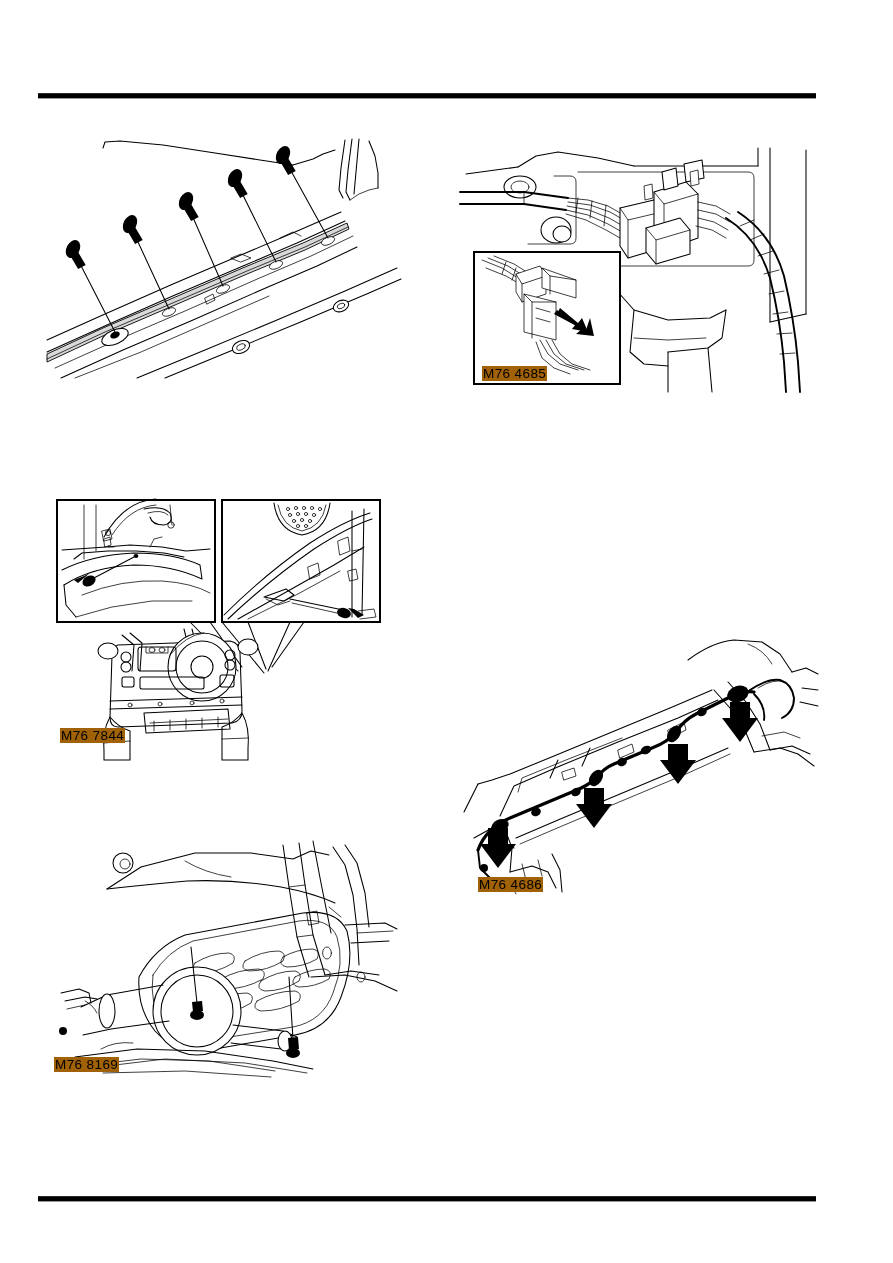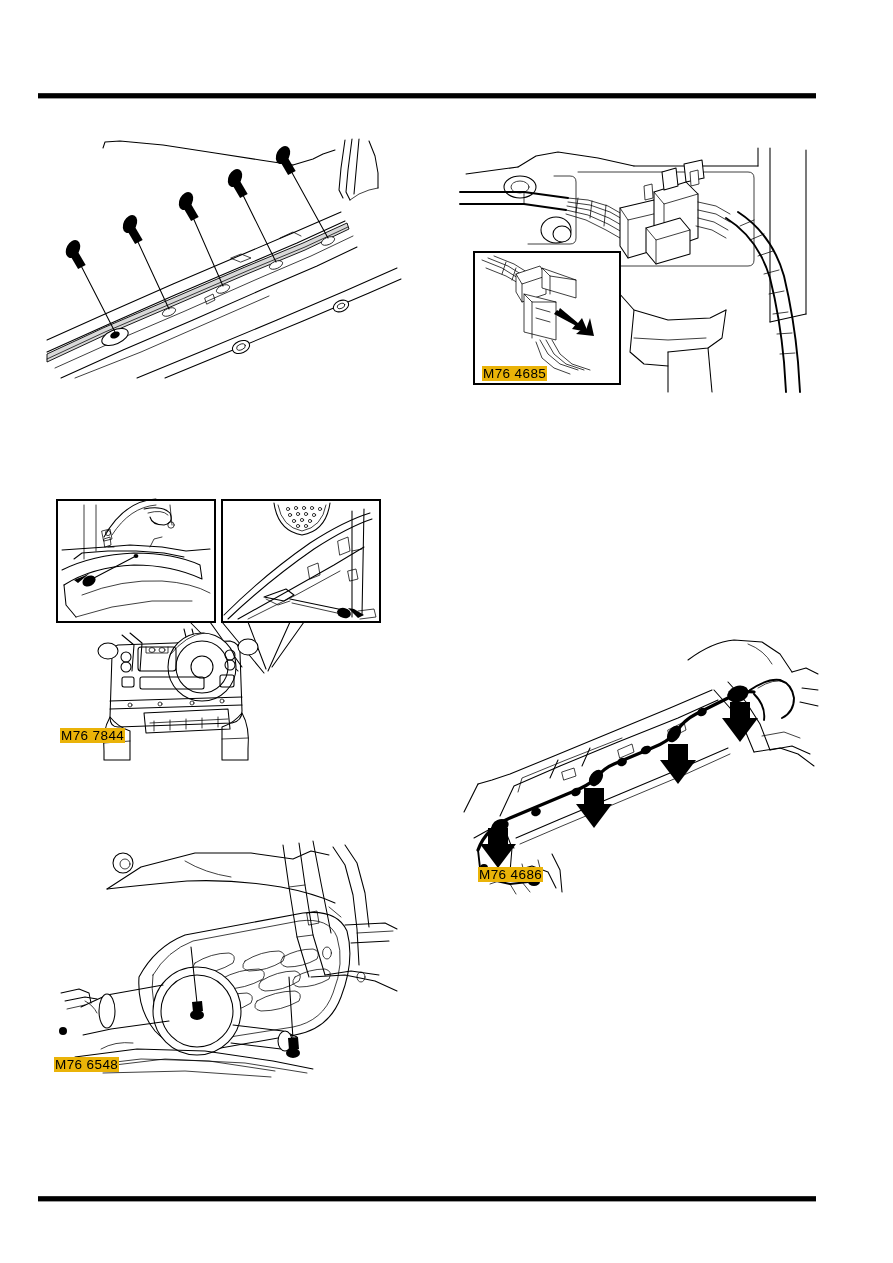--- a/index.html
+++ b/index.html
@@ -17,21 +17,21 @@
 
   
   .fig{position:absolute;}
   .fig svg{display:block;overflow:visible;}
 
   
   .caption{
     position:absolute;
     font-family:"Liberation Sans", sans-serif;
     font-size:13.5px;letter-spacing:.4px;color:#000;
-    white-space:nowrap;background:#eab308;padding:0 1px;
+    white-space:nowrap;background:#a16207;padding:0 1px;
   }
 
   
   .insetframe{fill:#fff;stroke:#000;stroke-width:2;}
 
   .ln{fill:none;stroke:#000;stroke-width:1.05;stroke-linecap:round;stroke-linejoin:round;}
   .ln-t{fill:none;stroke:#000;stroke-width:.75;stroke-linecap:round;stroke-linejoin:round;}
   .ln-b{fill:none;stroke:#000;stroke-width:1.9;stroke-linecap:round;stroke-linejoin:round;}
   .ln-h{fill:none;stroke:#000;stroke-width:3.2;stroke-linecap:round;stroke-linejoin:round;}
   .fil{fill:#000;}
@@ -453,21 +453,21 @@
       </g>
       <g>
         <path class="ln" d="M244 152 L248 214"></path>
         <path class="fil" d="M243 213 L253 212 L254 224 L244 225 Z"></path>
         <ellipse class="fil" cx="248" cy="228" rx="7" ry="5"></ellipse>
       </g>
 
       <path class="ln-t" d="M70 240 L120 234 L200 238 L262 248"></path>
       <path class="ln-t" d="M58 248 L140 246 L226 252"></path>
     </svg>
-    <div class="caption" style="left:9px;top:232px;">M76 6548</div>
+    <div class="caption" style="left:9px;top:232px;">M76 8169</div>
   </div>
 
   <div class="fig" style="left:462px;top:632px;width:360px;height:265px;">
     <svg width="360" height="265" viewBox="0 0 360 265">
       <g>
 
         <path class="ln" d="M226 28 Q250 10 272 8 L300 10 L318 22 L330 40"></path>
         <path class="ln" d="M330 40 L344 36 L356 42"></path>
         <path class="ln-t" d="M286 12 Q302 18 310 32"></path>
         <path class="ln" d="M340 56 L356 58"></path>
@@ -531,21 +531,21 @@
       <g>
         <path class="fil" d="M132 196 L150 172 L142 172 L142 156 L122 156 L122 172 L114 172 Z"></path>
       </g>
       <g>
         <path class="fil" d="M216 152 L234 128 L226 128 L226 112 L206 112 L206 128 L198 128 Z"></path>
       </g>
       <g>
         <path class="fil" d="M278 110 L296 86 L288 86 L288 70 L268 70 L268 86 L260 86 Z"></path>
       </g>
     </svg>
-    <div class="caption" style="left:16px;top:235px;">M76 4686</div>
+    <div class="caption" style="left:16px;top:245px;">M76 4686</div>
   </div>
 
   <div class="rule" style="left:38px;top:1196px;width:778px;height:6px;">
     <div class="hi"></div>
       <div class="lo"></div>
   </div>
 
 </div>
 
 </body></html>

